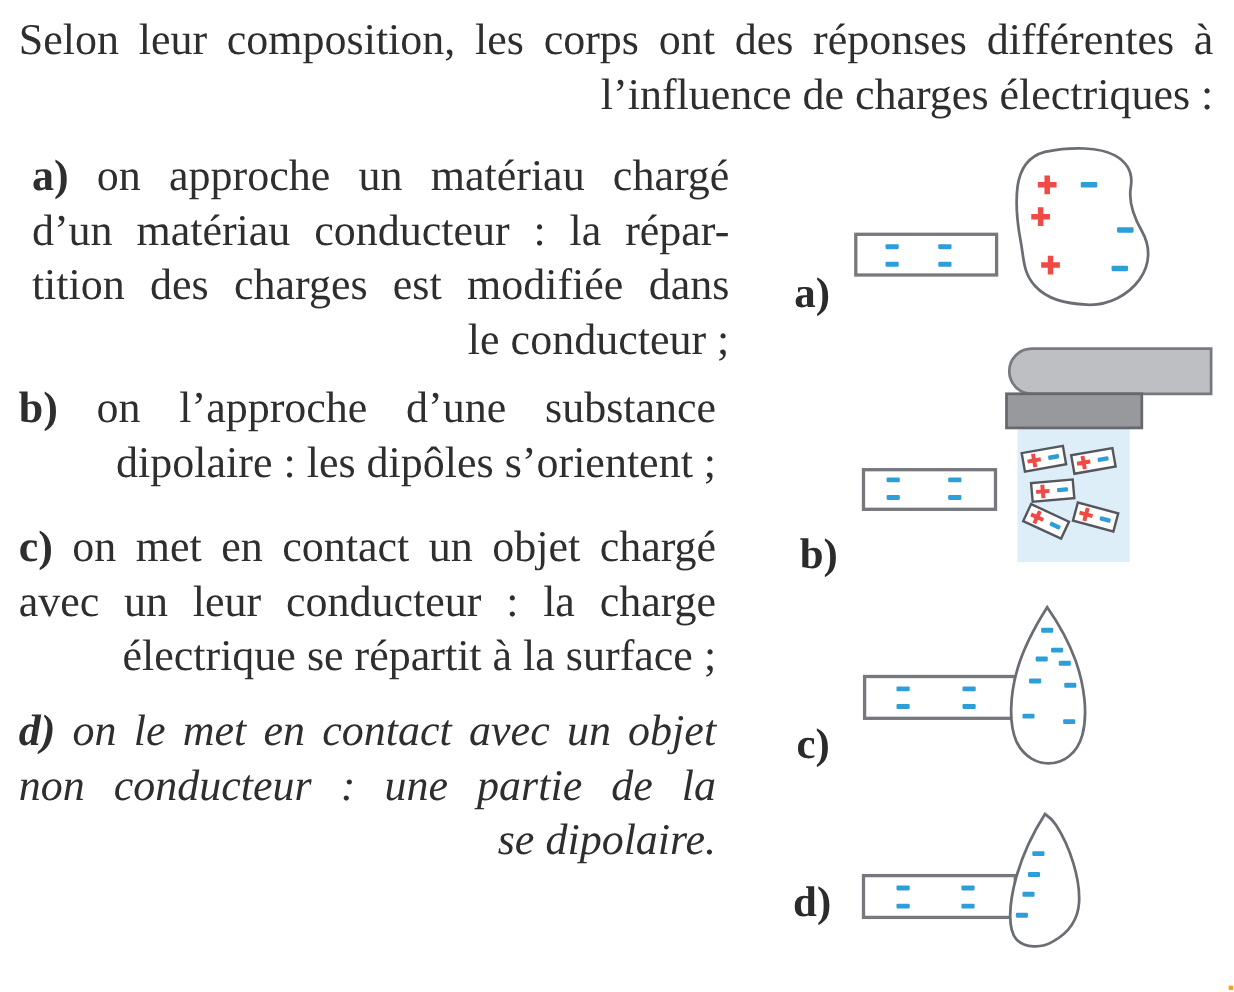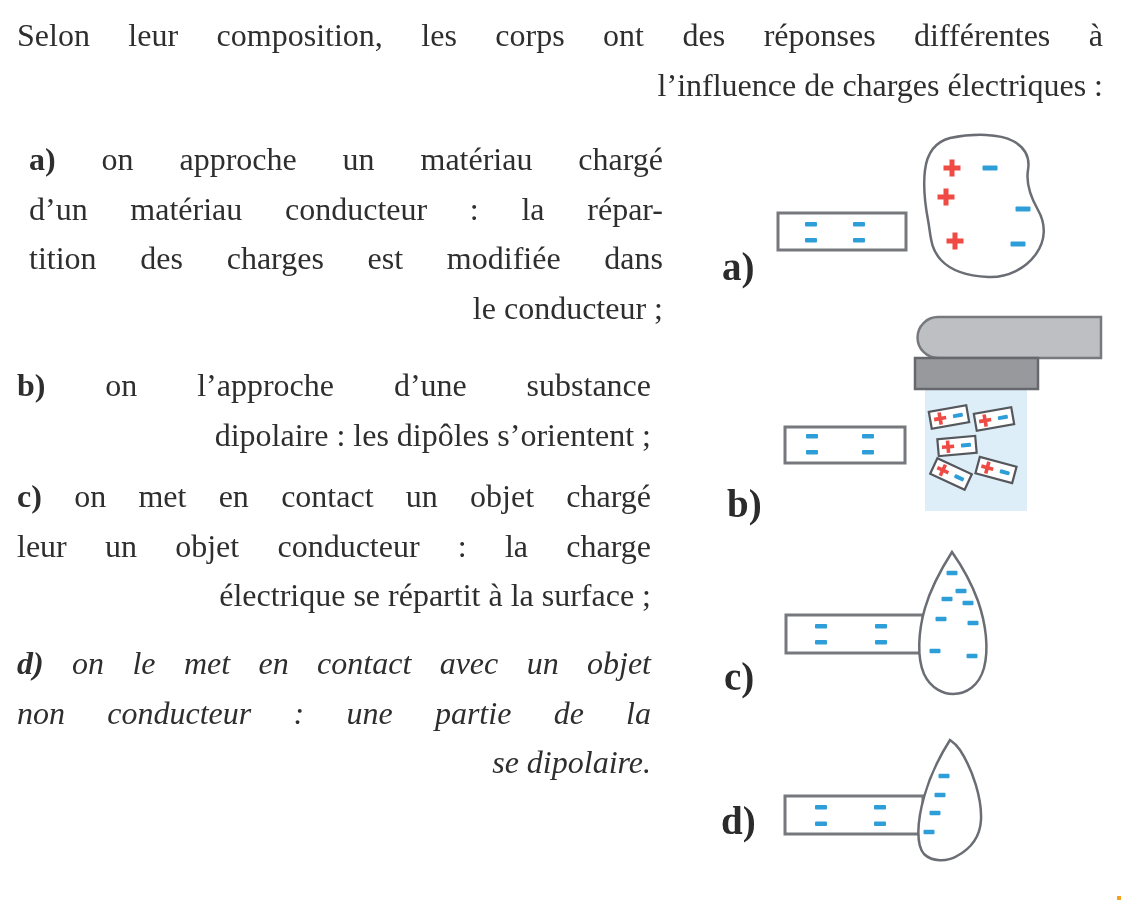--- a/index.html
+++ b/index.html
@@ -1,23 +1,23 @@
 <!DOCTYPE html>
 <html><head>
 <meta charset="utf-8">
 <style>
   html,body{margin:0;padding:0;background:#fff;}
   .page{position:relative;width:1122px;height:902px;background:#ffffff;overflow:hidden;
         font-family:"Liberation Serif","DejaVu Serif",serif;color:#2e2e2e;}
-  .line{font-size:32px;line-height:49.5px;height:49.5px;color:#2e2e2e;}
+  .line{font-size:40px;line-height:49.5px;height:49.5px;color:#2e2e2e;}
   .just{text-align:justify;text-align-last:justify;text-justify:inter-word;}
   .last{text-align:right;}
   .intro{position:absolute;left:17px;top:11px;width:1086px;}
   .para{position:absolute;left:17px;width:634px;}
-  .p-a{top:135px;margin-left:12px;} .p-b{top:361px;} .p-c{top:472px;} .p-d{top:639px;font-style:italic;}
+  .p-a{top:135px;margin-left:12px;} .p-b{top:346px;} .p-c{top:472px;} .p-d{top:639px;font-style:italic;}
   .plabel{font-weight:bold;}
   .dlabel{position:absolute;font-weight:bold;font-size:39px;line-height:1;color:#2b2b2b;}
   .dl-a{left:722px;top:247px;} .dl-b{left:727px;top:484px;}
   .dl-c{left:724px;top:657px;} .dl-d{left:721px;top:801px;}
   svg{position:absolute;left:700px;top:120px;}
   .bar{fill:#ffffff;stroke:#76787d;stroke-width:3px;}
   .shape{fill:#ffffff;stroke:#6a6d73;stroke-width:2.5px;}
   .c-minus{fill:#2e9ed8;}
   .c-plus{fill:#ef4a43;}
   .faucet-body{fill:#bdbfc3;stroke:#77797e;stroke-width:2.5px;}
@@ -43,21 +43,21 @@
     <div class="line last">le conducteur ;</div>
   </div>
 
   <div class="para p-b">
     <div class="line just"><span class="plabel">b)</span> <span>on l’approche d’une substance</span></div>
     <div class="line last">dipolaire : les dipôles s’orientent ;</div>
   </div>
 
   <div class="para p-c">
     <div class="line just"><span class="plabel">c)</span> <span>on met en contact un objet chargé</span></div>
-    <div class="line just">leur un objet conducteur : la charge</div>
+    <div class="line just">avec un leur conducteur : la charge</div>
     <div class="line last">électrique se répartit à la surface ;</div>
   </div>
 
   <div class="para p-d">
     <div class="line just"><span class="plabel">d)</span> <span>on le met en contact avec un objet</span></div>
     <div class="line just">non conducteur : une partie de la</div>
     <div class="line last">se dipolaire.</div>
   </div>
 
   <div class="dlabel dl-a">a)</div>

